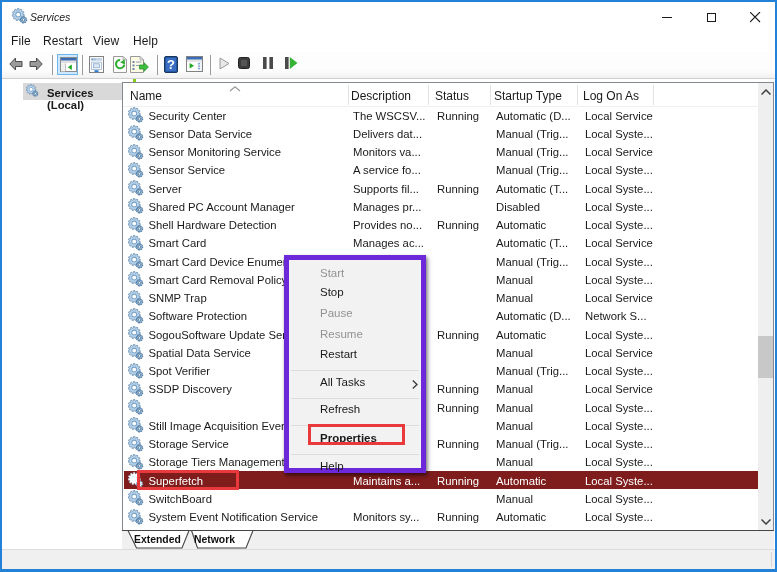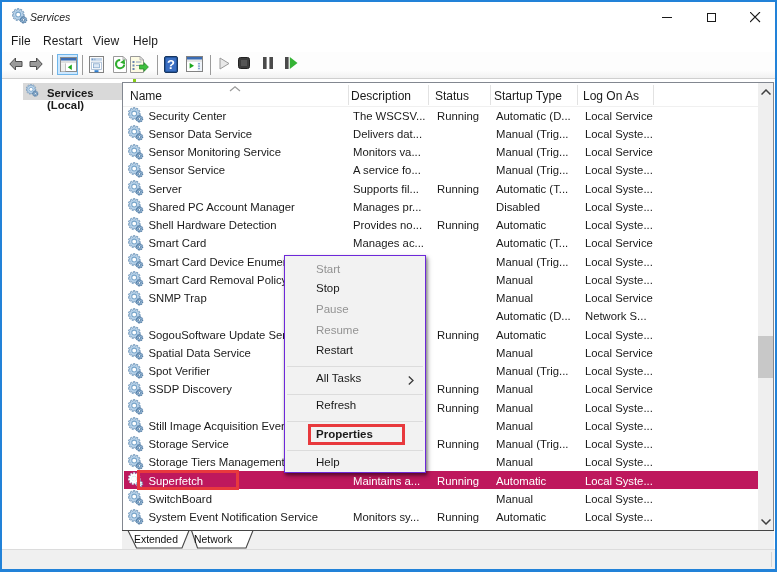--- a/index.html
+++ b/index.html
@@ -31,35 +31,35 @@
 #lhead span{position:absolute;top:6px;}
 #lhead .hline{position:absolute;left:0;top:23px;width:650px;height:1px;background:#f0f0f0;}
 .row{position:absolute;left:1px;width:634px;height:18.25px;font-size:11.3px;white-space:nowrap;}
 .row span{position:absolute;top:3.5px;overflow:hidden;}
 .gi{position:absolute;left:4px;top:1px;width:16px;height:16px;}
 .c-name{left:24.5px;width:199px;}
 .c-desc{left:229px;width:74px;}
 .c-status{left:313px;width:50px;}
 .c-start{left:372px;width:80px;}
 .c-logon{left:461px;width:68px;}
-.row.sel{background:#be185d;color:#fff;}
+.row.sel{background:#7f1d1d;color:#fff;}
 .row.sel .gi{filter:brightness(1.55) saturate(0.45);}
 
 #sbar{position:absolute;left:635px;top:0;width:16px;height:448px;background:#efefef;}
 #sthumb{position:absolute;left:0;top:253px;width:16px;height:42px;background:#c8c8c8;}
 .schev{position:absolute;left:3px;}
 
 #tabrow{position:absolute;left:122px;top:530px;width:652px;height:19px;background:#f0f0f0;}
 #tabrow svg{position:absolute;left:0;top:0;}
-#tabrow b{position:absolute;top:4px;font-weight:normal;font-size:10.4px;color:#101010;}
+#tabrow b{position:absolute;top:4px;font-weight:bold;font-size:10.4px;color:#101010;}
 
 #statusbar{position:absolute;left:2px;top:549px;width:773px;height:20px;background:#f0f0f0;border-top:1px solid #dcdcdc;}
 #statusbar .grip{position:absolute;right:3px;top:2px;width:1px;height:15px;background:#d5d5d5;}
 
-#cmenu{position:absolute;left:284px;top:255px;width:142px;height:218px;background:#f2f2f2;border:1px solid #6d28d9;box-shadow:1px 2px 3px rgba(0,0,0,0.4), 2px 3px 5px rgba(0,0,0,0.25);z-index:20;font-size:11.5px;}
+#cmenu{position:absolute;left:284px;top:255px;width:142px;height:218px;background:#f2f2f2;border:5px solid #6d28d9;box-shadow:1px 2px 3px rgba(0,0,0,0.4), 2px 3px 5px rgba(0,0,0,0.25);z-index:20;font-size:11.5px;}
 #cmenu .mi{position:absolute;left:31px;white-space:nowrap;}
 #cmenu .dis{color:#939393;}
 #cmenu .msep{position:absolute;left:2px;right:2px;height:1px;background:#dcdcdc;}
 
 .redbox{position:absolute;border:3px solid #e8393d;z-index:30;}
 </style></head>
 <body>
 <svg width="0" height="0" style="position:absolute">
     <defs>
 <g id="gear">
@@ -304,20 +304,21 @@
 <span class="c-name">SNMP Trap</span>
       <span class="c-desc">Receives tr...</span>
       <span class="c-status"></span>
       <span class="c-start">Manual</span>
       <span class="c-logon">Local Service</span>
 </div>
 <div class="row" style="top:223.75px">
 <svg class="gi" viewBox="0 0 17 17">
         <use href="#gear"></use>
       </svg>
+<span class="c-name">Software Protection</span>
       <span class="c-desc">Enables th...</span>
       <span class="c-status"></span>
       <span class="c-start">Automatic (D...</span>
       <span class="c-logon">Network S...</span>
 </div>
 <div class="row" style="top:242.00px">
 <svg class="gi" viewBox="0 0 17 17">
         <use href="#gear"></use>
       </svg>
 <span class="c-name">SogouSoftware Update Servi...</span>

